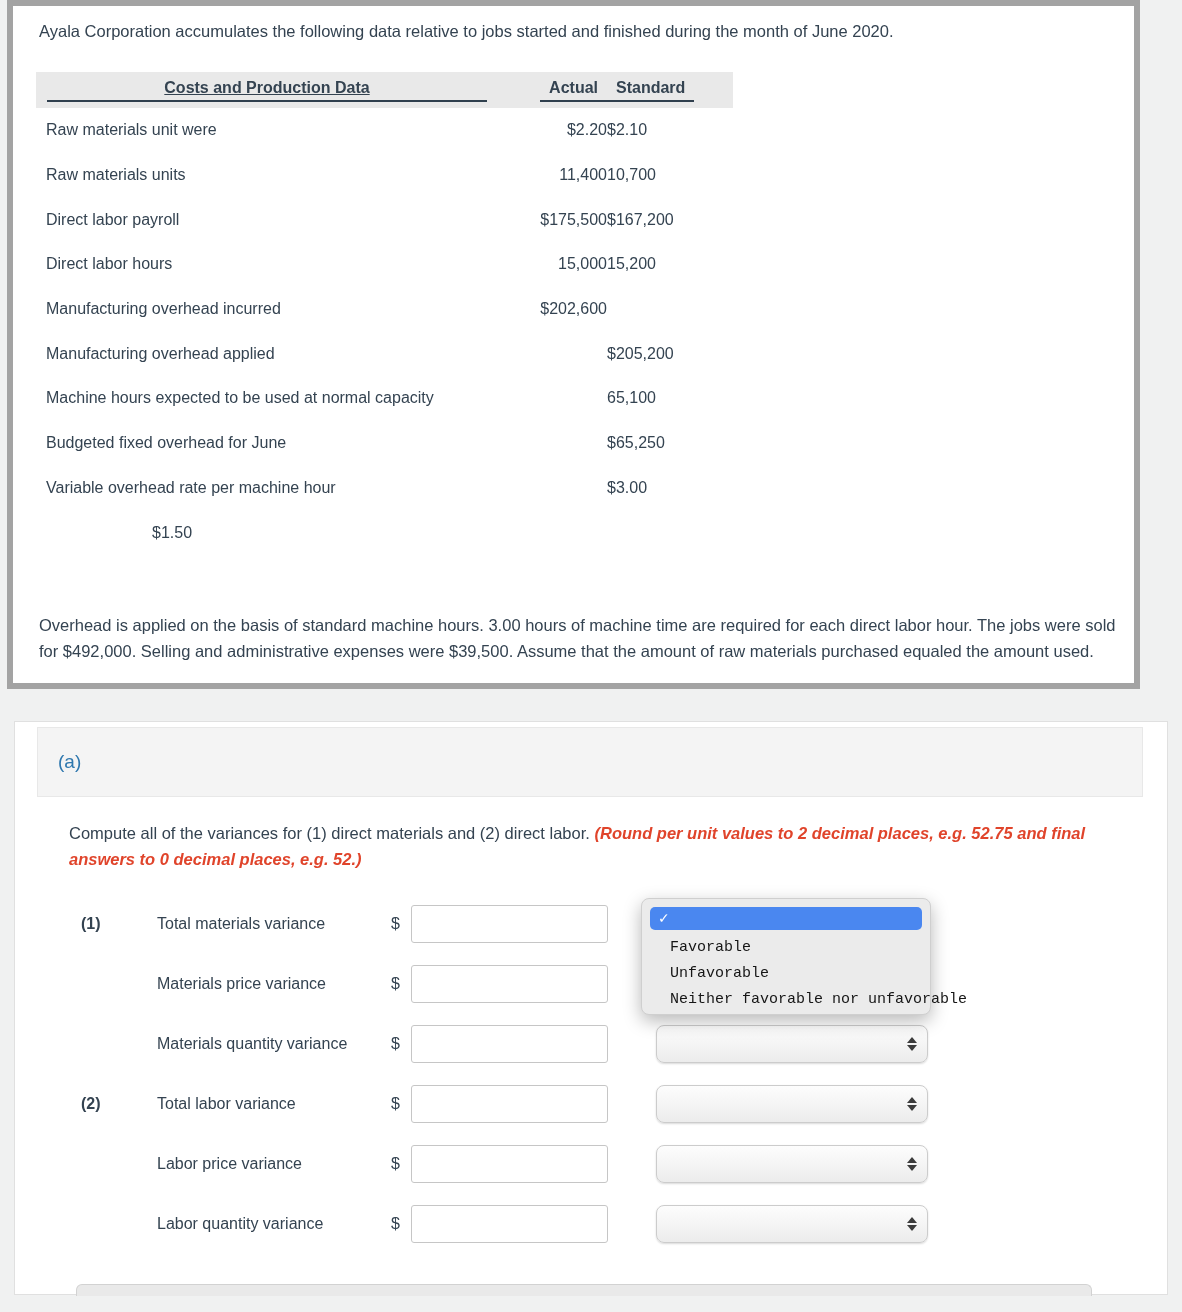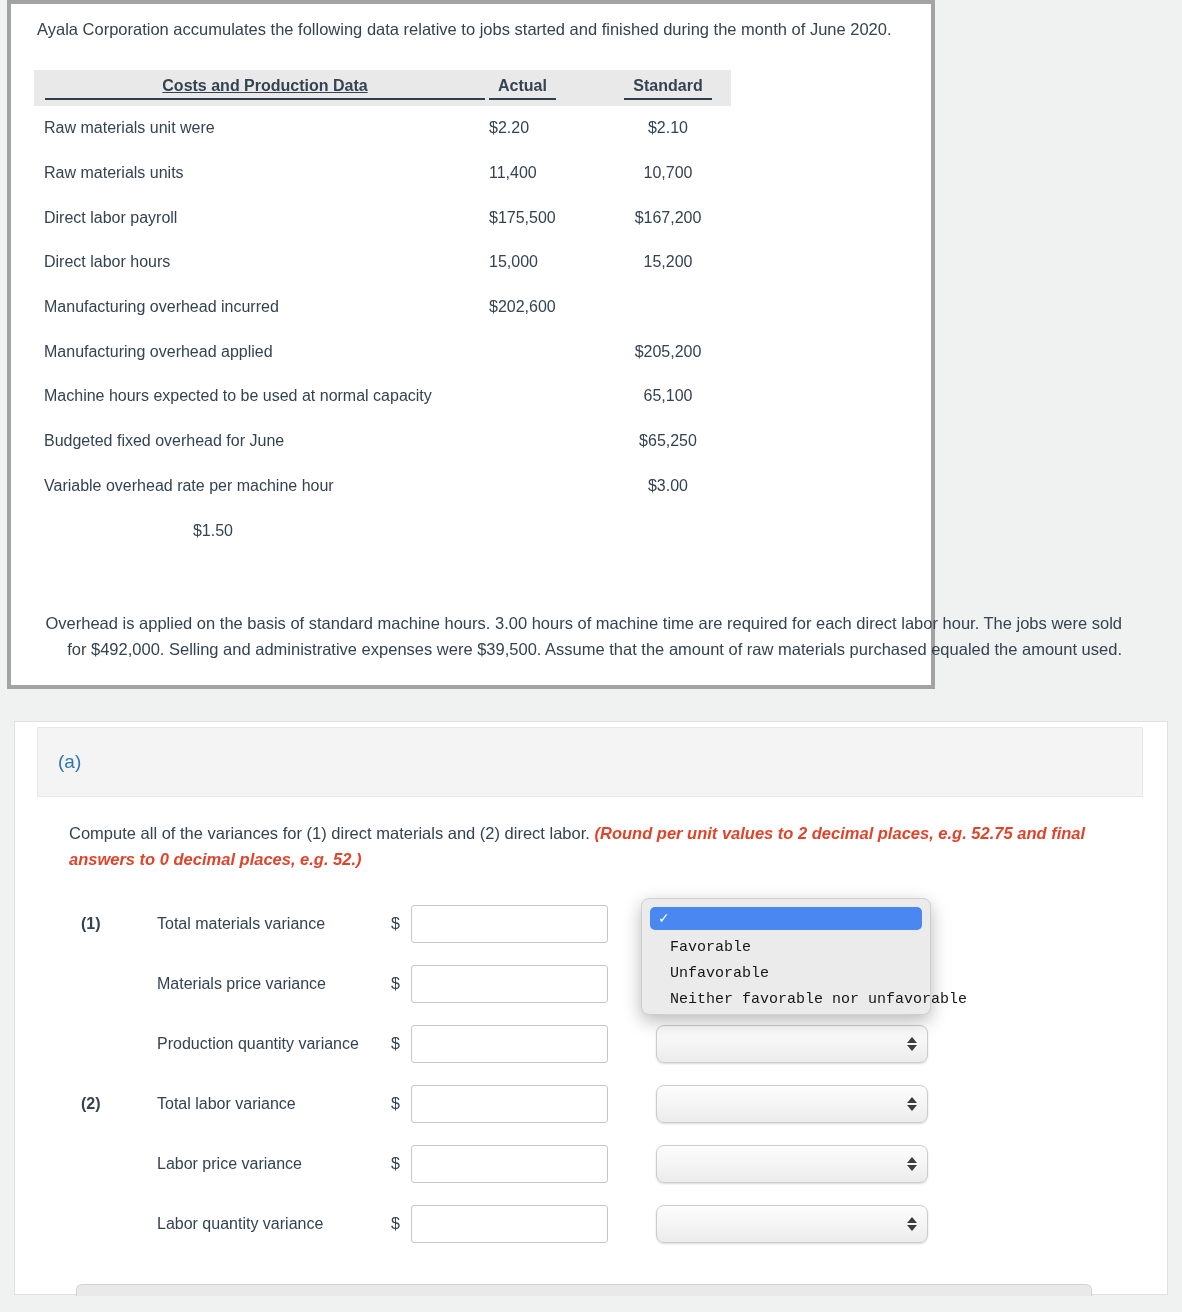--- a/index.html
+++ b/index.html
@@ -8,43 +8,43 @@
     background: #f0f1f1;
     font-family: "Liberation Sans", sans-serif;
     color: #344351;
     overflow: hidden;
     position: relative;
   }
 
   
   .question-card {
     position: absolute; left: 7px; top: 0;
-    width: 928px; height: 689px;
+    width: 1133px; height: 689px;
     background: #ffffff;
-    border: 4px solid #a3a3a3;
+    border: 6px solid #a3a3a3;
   }
   .q-intro {
     position: absolute; left: 26px; top: 13px;
     width: 1080px; font-size: 16.5px; line-height: 24px;
   }
   .data-table {
     position: absolute; left: 23px; top: 66px;
     width: 697px; font-size: 16px;
   }
   .t-row { display: flex; align-items: center; height: 44.7px; }
   .t-head { background: #e9e9e9; height: 36px; font-weight: bold; }
   .t-label { width: 455px; padding-left: 10px; }
-  .t-actual { width: 116px; }
-  .t-standard { width: 126px; text-align: center; padding-right: 0; }
+  .t-actual { width: 116px; text-align: right; }
+  .t-standard { width: 126px; text-align: left; padding-right: 0; }
   .t-head .t-label { padding-left: 0; text-align: center; text-decoration: underline; }
   .u-wide { display: block; margin: 0 4px 0 11px; border-bottom: 2px solid #30404e; padding-bottom: 3px; }
   .u-col  { display: inline-block; padding: 0 9px 3px 9px; border-bottom: 2px solid #30404e; }
   .q-note {
     position: absolute; left: 26px; top: 606px;
-    width: 1085px; font-size: 16.5px; line-height: 26px; text-align: right;
+    width: 1085px; font-size: 16.5px; line-height: 26px;
   }
 
   
   .part-card {
     position: absolute; left: 14px; top: 721px;
     width: 1154px; height: 574px;
     background: #ffffff;
     border: 1px solid #e0e0e0;
   }
   .part-header {
@@ -205,21 +205,21 @@
 
     <div class="f-row">
       <span class="f-num"></span>
       <span class="f-label">Materials price variance</span>
       <span class="f-dollar">$</span>
       <input class="f-input" type="text" value="" style="">
     </div>
 
     <div class="f-row">
       <span class="f-num"></span>
-      <span class="f-label">Production quantity variance</span>
+      <span class="f-label">Materials quantity variance</span>
       <span class="f-dollar">$</span>
       <input class="f-input" type="text" value="" style="">
       <div class="f-select">
         <span class="arrows">
             <i class="up"></i>
             <i class="dn"></i>
           </span>
       </div>
     </div>
 

